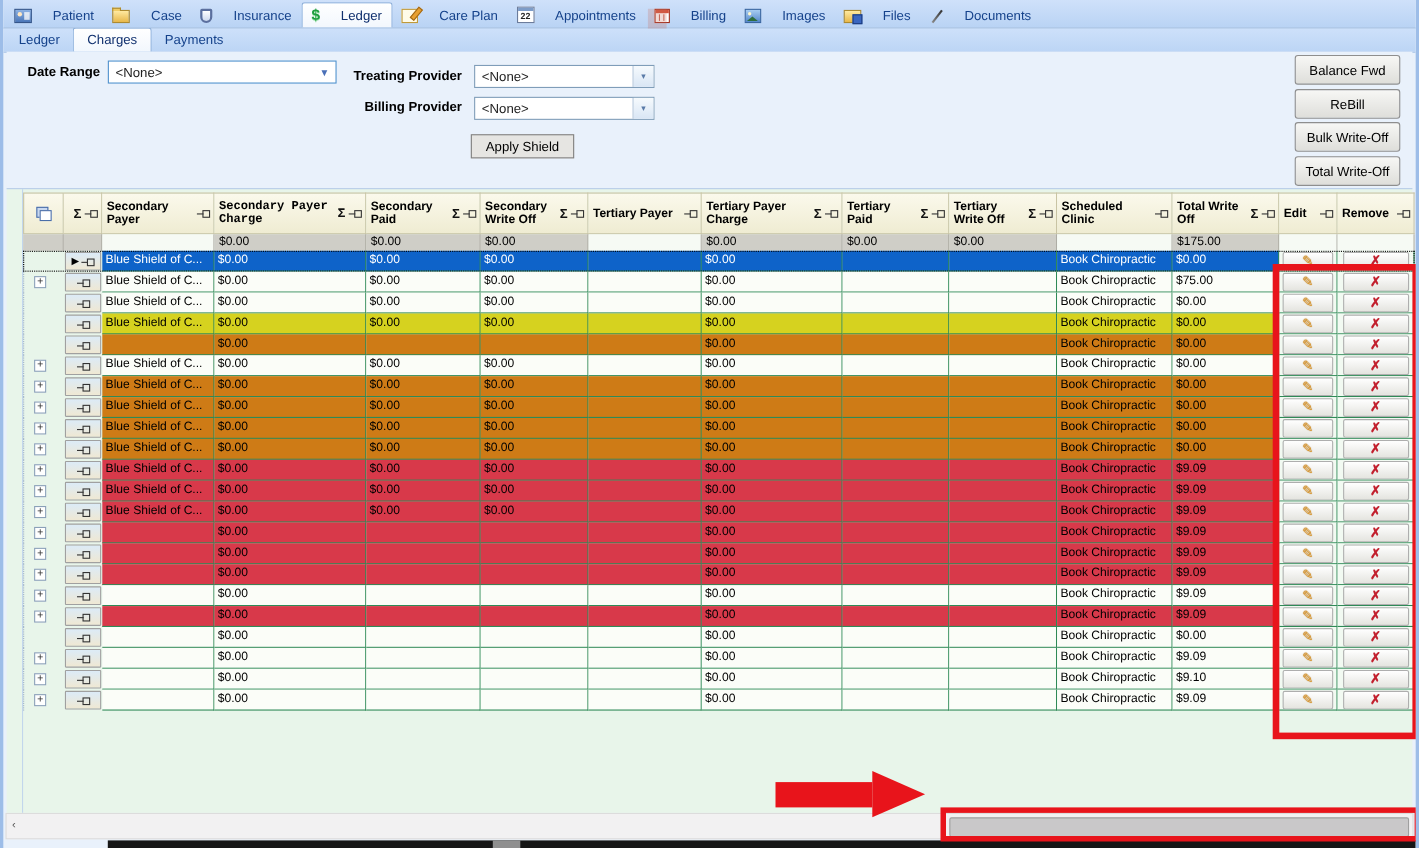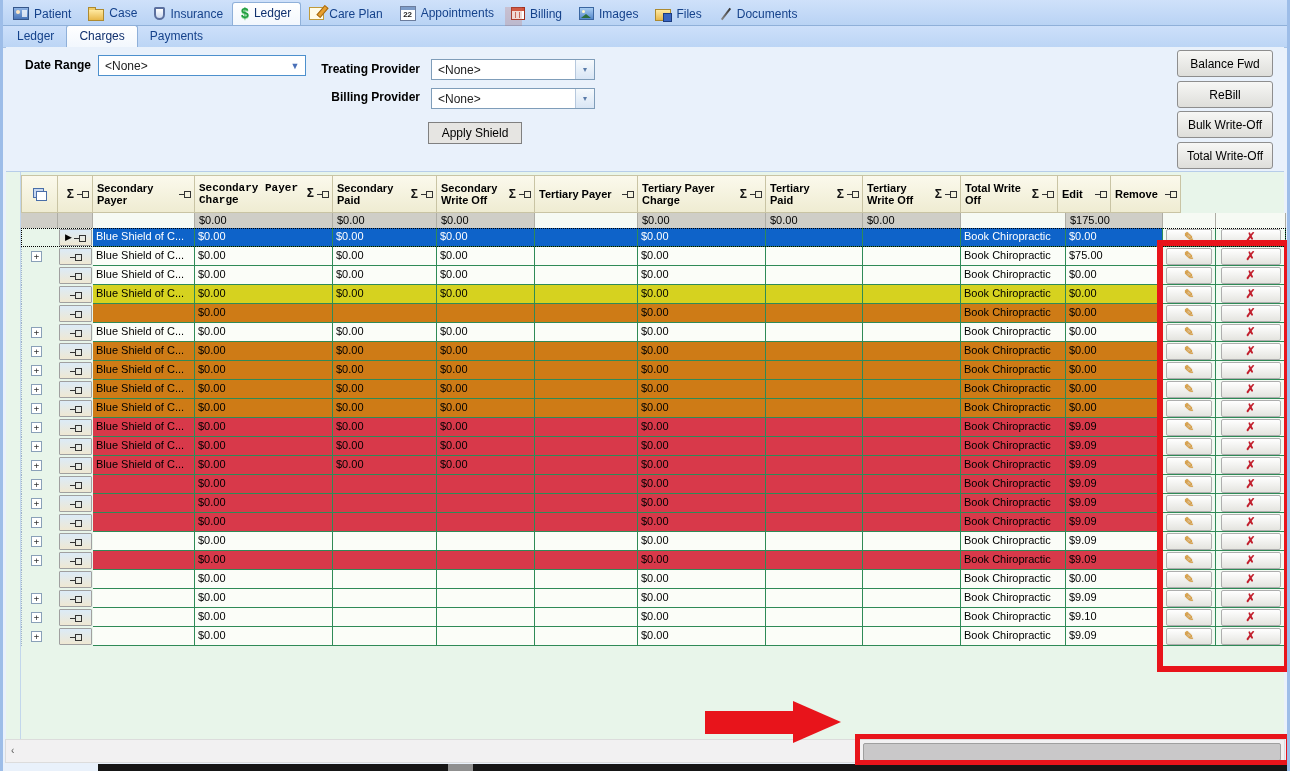--- a/index.html
+++ b/index.html
@@ -7,21 +7,21 @@
        font-family:"Liberation Sans",sans-serif;background:#e9f1fb;
        border-left:3px solid #9dbde8;border-right:3px solid #9dbde8;box-sizing:border-box;}
 
   
   .strip1{position:absolute;left:0;top:0;right:0;height:25px;
           background:linear-gradient(#cfe1fa,#b9d3f4);border-bottom:1px solid #8fb0d9;
           display:flex;align-items:flex-end;padding-left:2px;}
   .strip2{position:absolute;left:0;top:26px;right:0;height:21px;
           background:linear-gradient(#cde0fa,#bcd5f5);border-bottom:1px solid #aac4e6;
           display:flex;align-items:flex-end;padding-left:2px;}
-  .tab{display:flex;align-items:flex-start;gap:5px;padding:3px 9px 4px 8px;
+  .tab{display:flex;align-items:center;gap:19px;padding:3px 9px 4px 8px;
        font-size:12px;color:#15428b;cursor:default;white-space:nowrap;}
   .tab.active{background:linear-gradient(#ffffff,#f2f7fd);border:1px solid #8fb0d9;border-bottom:none;
        border-radius:3px 3px 0 0;color:#10306e;font-weight:normal;}
   .strip2 .tab{padding:3px 12px 4px 12px;}
 
   
   .tabicon{display:inline-block;position:relative;flex:none;}
   .icon-patient{width:14px;height:11px;background:linear-gradient(#8db2e4,#4a76b8);border:1px solid #35568a;}
   .icon-patient::before{content:"";position:absolute;left:2px;top:2px;width:4px;height:4px;background:#ffe7c2;border-radius:50%;}
   .icon-patient::after{content:"";position:absolute;right:1px;top:2px;width:5px;height:7px;background:rgba(255,255,255,.75);}
@@ -281,20 +281,26 @@
               <span class="pin"></span>
             </span>
           </div>
           <div class="hcell" style="width: 98px;">
             <span class="hlabel">Tertiary Write Off</span>
             <span class="hicons">
               <i class="sigma">Σ</i>
               <span class="pin"></span>
             </span>
           </div>
+          <div class="hcell" style="width: 105px;">
+            <span class="hlabel">Scheduled Clinic</span>
+            <span class="hicons">
+              <span class="pin"></span>
+            </span>
+          </div>
           <div class="hcell" style="width: 97px;">
             <span class="hlabel">Total Write Off</span>
             <span class="hicons">
               <i class="sigma">Σ</i>
               <span class="pin"></span>
             </span>
           </div>
           <div class="hcell" style="width: 53px;">
             <span class="hlabel">Edit</span>
             <span class="hicons">

